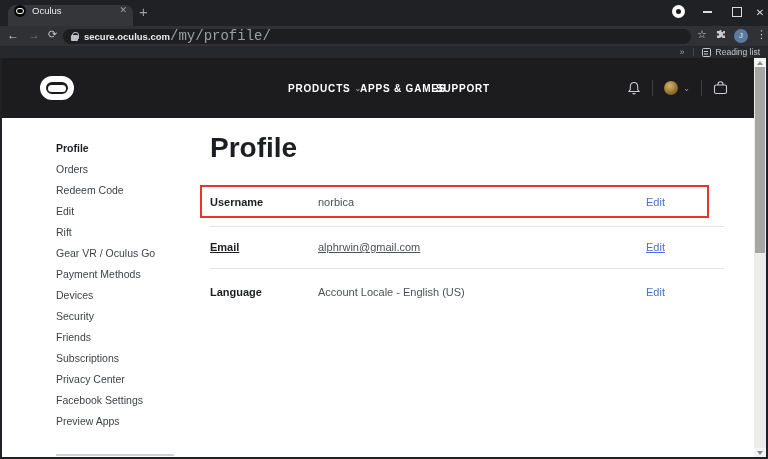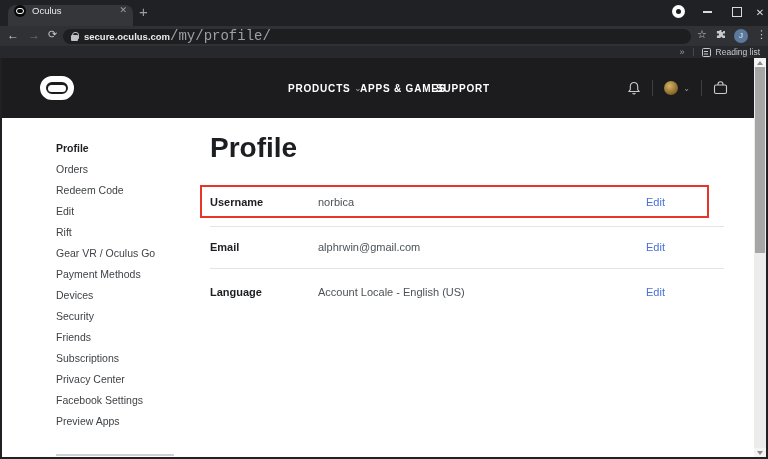--- a/index.html
+++ b/index.html
@@ -70,21 +70,21 @@
   .side-item { height:21px; font-size:10.5px; color:#3f4347; display:flex; align-items:center; cursor:pointer; }
   .side-item.active { font-weight:bold; color:#1c1e21; }
   .side-clip { position:absolute; left:54px; top:396px; width:118px; height:2px; background:#b9bcbe; opacity:.7; }
 
   .page-title { position:absolute; left:208px; top:74px; font-size:28px; color:#1c1e21; }
 
   .hl-box { position:absolute; left:198px; top:127px; width:509px; height:33px; border:2px solid #e8352b; }
   .acct-label { position:absolute; left:208px; font-size:11px; font-weight:bold; color:#1c1e21; }
   .acct-value { position:absolute; left:316px; font-size:11px; color:#4d5256; }
   .acct-edit  { position:absolute; left:644px; font-size:11px; color:#4a6fd6; cursor:pointer; }
-  .y-row1 { top:138px; } .y-row2 { top:183px; } .y-row3 { top:228px; }
+  .y-row1 { top:138px; } .y-row2 { top:183px;text-decoration:underline; } .y-row3 { top:228px; }
   .divider { position:absolute; left:208px; width:514px; height:1px; background:#e4e4e4; }
   .div1 { top:168px; } .div2 { top:210px; }
 
   
   .scrollbar { position:absolute; top:58px; left:754px; width:12px; height:399px; background:#ececec; }
   .sb-arrow { position:absolute; left:0; width:12px; height:9px; background:#f4f4f4; display:flex; align-items:center; justify-content:center; }
   .sb-up { top:0; } .sb-down { bottom:0; }
   .tri-up { width:0; height:0; border-left:3px solid transparent; border-right:3px solid transparent; border-bottom:4px solid #8a8a8a; }
   .tri-down { width:0; height:0; border-left:3px solid transparent; border-right:3px solid transparent; border-top:4px solid #8a8a8a; }
   .sb-thumb { position:absolute; left:1px; top:9px; width:10px; height:186px; background:#a6a6a6; }

